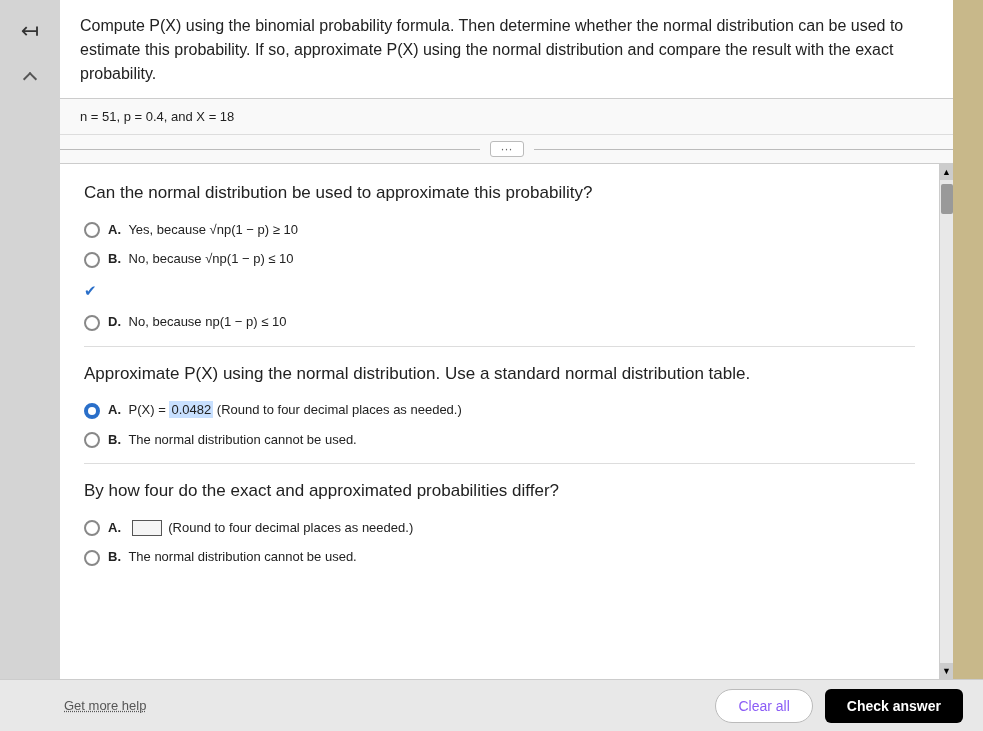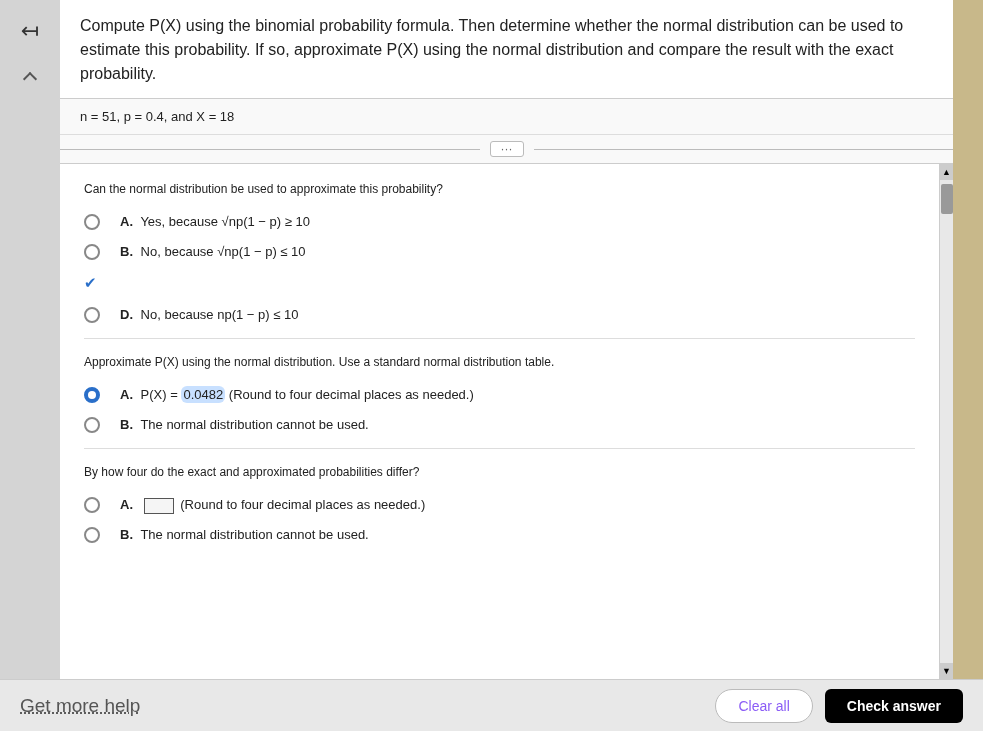--- a/index.html
+++ b/index.html
@@ -100,34 +100,33 @@
       width: 14px;
     }
     .scroll-container::-webkit-scrollbar-track {
       background: #e8e8e8;
     }
     .scroll-container::-webkit-scrollbar-thumb {
       background: #aaa;
     }
 
     .section-question {
-      font-size: 12px;
+      font-size: 17px;
       color: #222;
       margin-bottom: 14px;
       line-height: 1.5;
     }
 
     .radio-option {
       display: flex;
-      align-items: flex-start;
+      align-items: center;
       margin-bottom: 10px;
       font-size: 13px;
       color: #222;
       line-height: 1.5;
-      gap: 12px;
     }
 
     .option-label {
       font-weight: bold;
       margin-right: 4px;
     }
 
     .checked-icon {
       width: 16px;
       height: 16px;
@@ -157,21 +156,21 @@
       background: #fff;
       display: inline-block;
       margin-right: 8px;
       margin-top: 2px;
       flex-shrink: 0;
     }
 
     .highlighted-value {
       background: #c8e0ff;
       padding: 1px 2px;
-      border-radius: 6px;
+      border-radius: 0;
     }
 
     .section-divider {
       border: none;
       border-top: 1px solid #ddd;
       margin: 14px 0;
     }
 
     .answer-box {
       display: inline-block;
@@ -210,22 +209,23 @@
       border-radius: 6px;
       padding: 9px 22px;
       font-size: 14px;
       color: #ffffff;
       font-weight: bold;
       cursor: pointer;
     }
 
     .bottom-left-text {
       flex: 1;
-      font-size: 19px;
+      font-size: 13px;
       color: #555;
+      margin-left: 44px;
     }
 
     .right-scrollbar {
       width: 14px;
       background: #e8e8e8;
       border-left: 1px solid #ccc;
       display: flex;
       flex-direction: column;
       align-items: center;
     }

